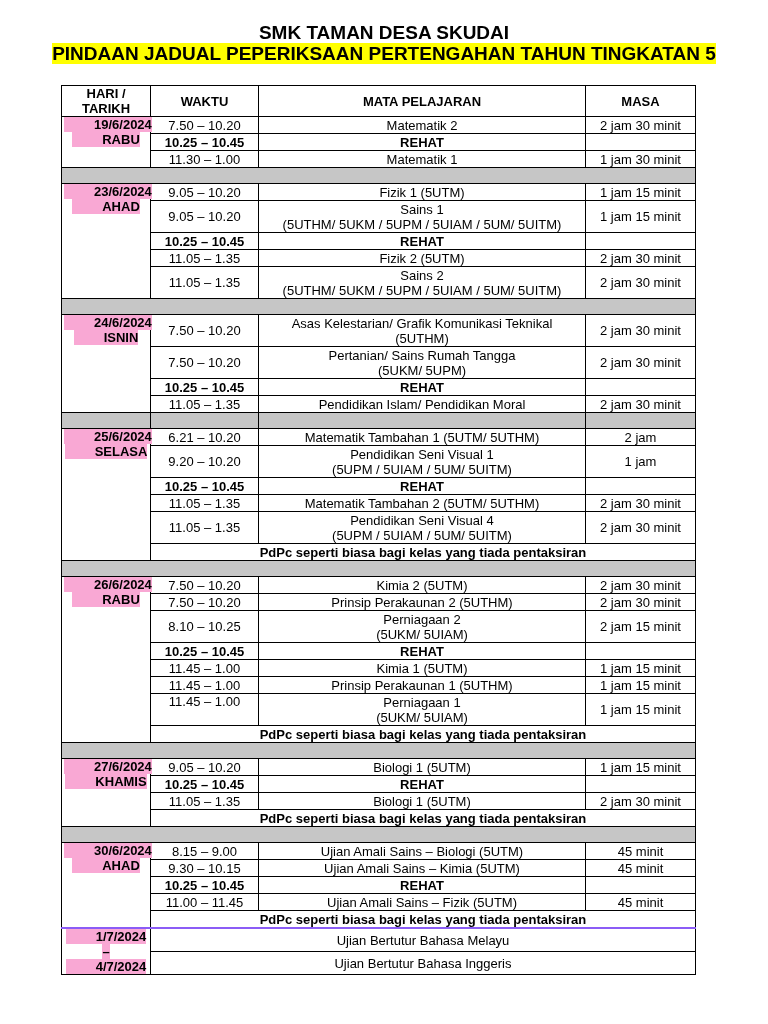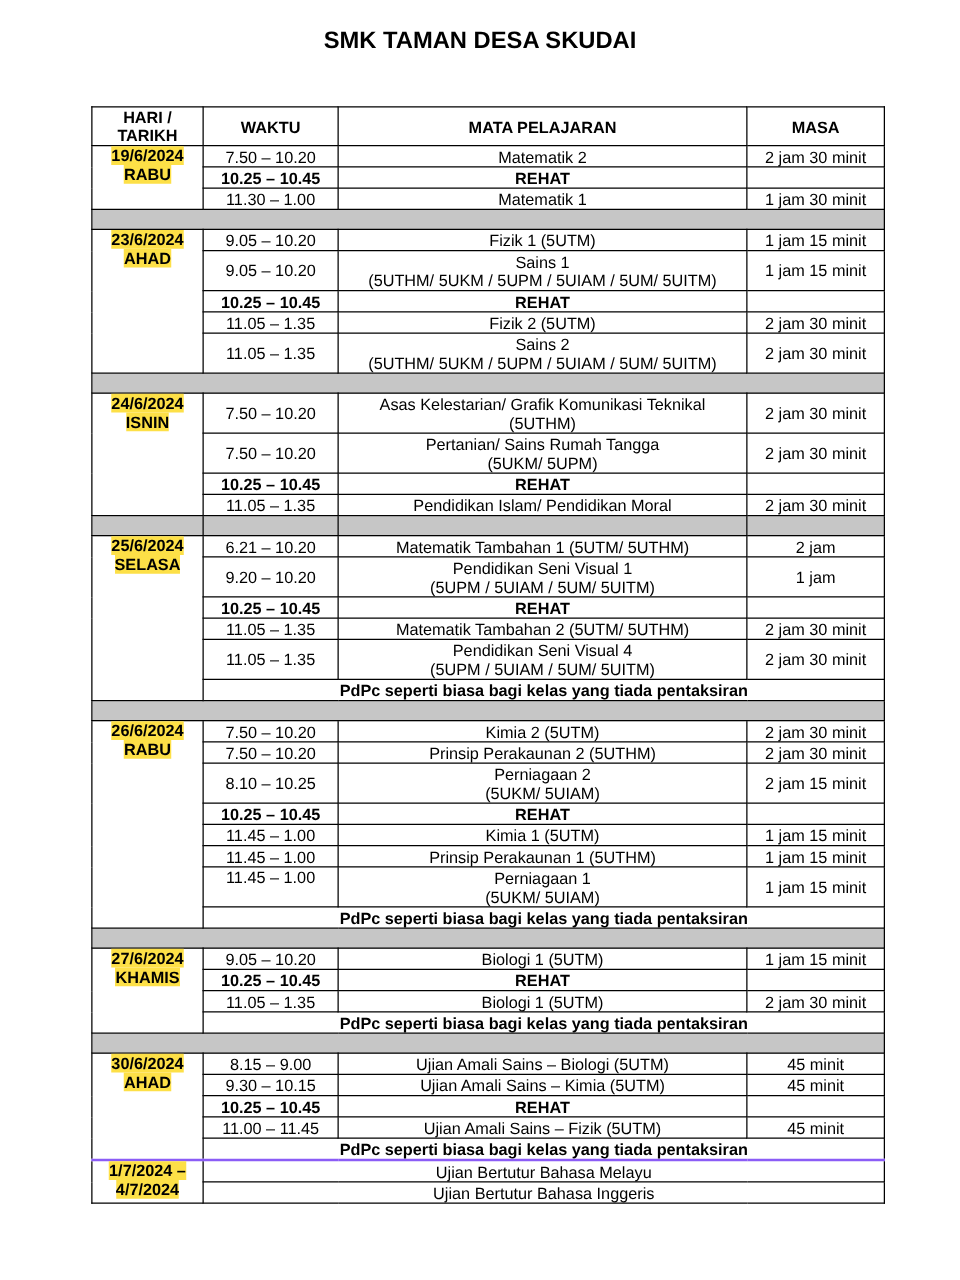--- a/index.html
+++ b/index.html
@@ -1,35 +1,36 @@
 <!DOCTYPE html>
 <html><head>
 <meta charset="utf-8">
 <style>
   html, body { margin: 0; padding: 0; background: #ffffff; }
   body { width: 768px; height: 1024px; position: relative; font-family: "Liberation Sans", sans-serif; color: #000; }
   .titles { position: absolute; left: 0; top: 22px; width: 768px; text-align: center; }
   .t { font-weight: bold; font-size: 19px; line-height: 21px; }
   .hl { background: #ffff00; }
-  table.sched { position: absolute; left: 73px; top: 85px; width: 634px; border-collapse: collapse; table-layout: fixed; font-size: 13px; }
+  table.sched { position: absolute; left: 61px; top: 85px; width: 634px; border-collapse: collapse; table-layout: fixed; font-size: 13px; }
   table.sched td, table.sched th { border: 1px solid #000; padding: 0 2px; text-align: center; vertical-align: middle; line-height: 15px; }
   table.sched th { font-weight: bold; height: 30px; }
   td.day { vertical-align: top !important; font-weight: bold; padding-top: 1px; }
-  td.day span { background: #fde047; }
+  td.day span { background: #f9a8d4; padding-left: 30px; }
   tr.r1 td { height: 16px; }
   tr.r2 td { height: 31px; }
   tr.sep td { height: 15px; background: #c6c6c6; }
   .b { font-weight: bold; }
   td.pdpc { font-weight: bold; height: 16px; }
 </style>
 </head>
 <body>
 
 <div class="titles">
   <div class="t">SMK TAMAN DESA SKUDAI</div>
+  <div class="t"><span class="hl">PINDAAN JADUAL PEPERIKSAAN PERTENGAHAN TAHUN TINGKATAN 5</span></div>
 </div>
 
 <table class="sched">
   <colgroup>
     <col style="width:89px">
       <col style="width:108px">
       <col style="width:327px">
       <col style="width:110px">
   </colgroup>
   <thead>

